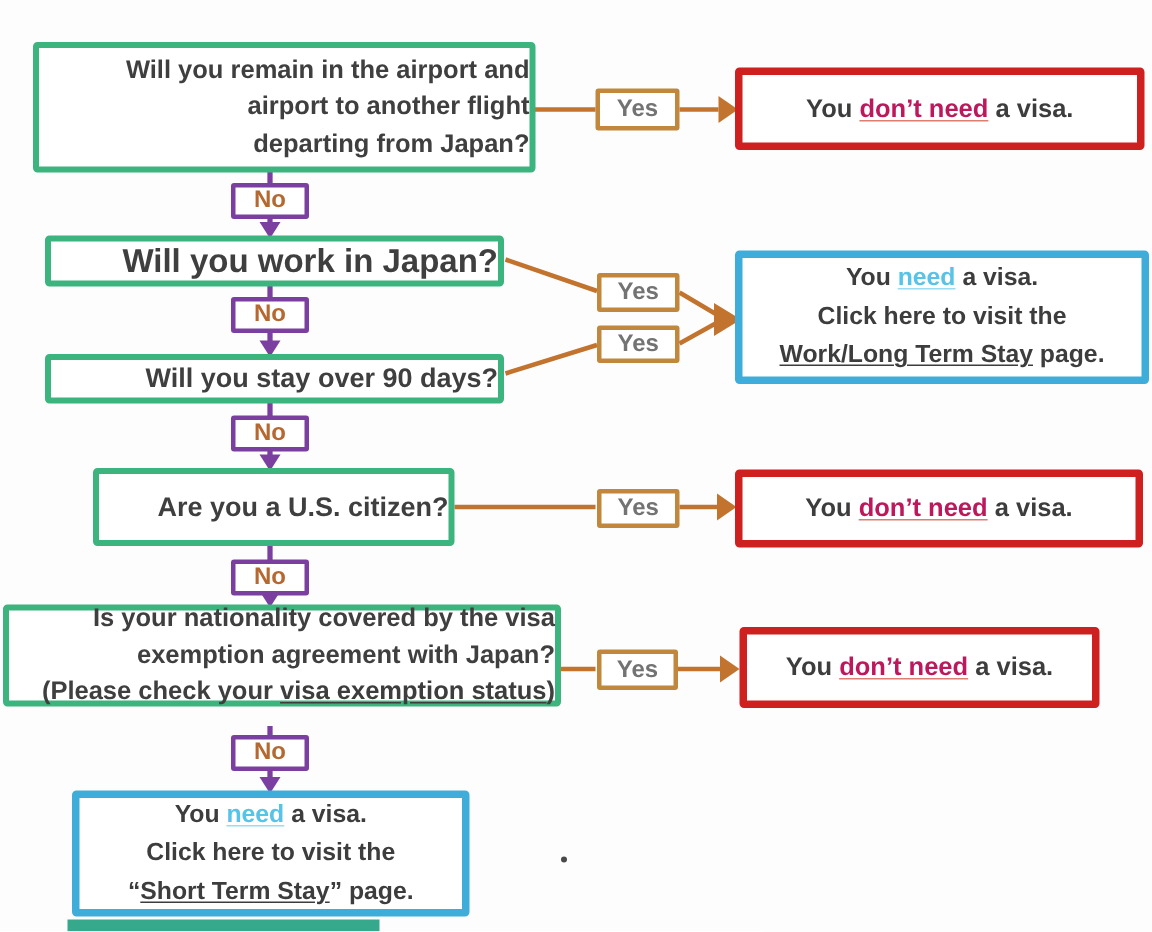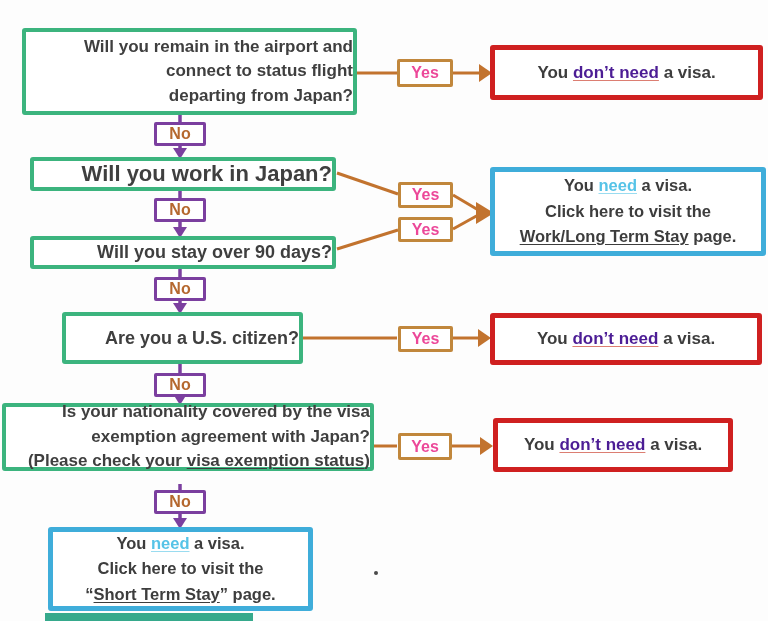--- a/index.html
+++ b/index.html
@@ -8,26 +8,26 @@
     font-family:"Liberation Sans",sans-serif;color:#3d3d3d;
   }
   .canvas svg{position:absolute;left:0;top:0;z-index:0;}
   .box{position:absolute;z-index:1;background:#ffffff;display:flex;flex-direction:column;
        align-items:center;justify-content:center;text-align:center;box-sizing:border-box;}
   .qbox{border:4px solid #3cb47e;border-radius:3px;font-size:17px;font-weight:600;
         line-height:1.45;color:#3f3f3f;align-items:flex-end;}
   .nobox{border:3px solid #7b3f9f;border-radius:2px;font-size:16px;font-weight:600;
          color:#b5682f;}
   .yesbox{border:3px solid #c1873c;border-radius:2px;font-size:16px;font-weight:600;
-          color:#ec4899;}
+          color:#737373;}
   .redbox{border:5px solid #cf2020;border-radius:3px;font-size:17px;font-weight:600;
           line-height:1.5;}
   .bluebox{border:5px solid #3fadda;border-radius:3px;font-size:16.5px;font-weight:600;
            line-height:1.55;}
-  .emph-red{color:#4c1d95;font-weight:700;text-decoration:underline;
+  .emph-red{color:#be185d;font-weight:700;text-decoration:underline;
             text-decoration-color:#dc7e72;text-underline-offset:2px;}
   .emph-cyan{color:#56c3e7;font-weight:700;text-decoration:underline;
              text-decoration-color:#9adcf0;text-underline-offset:2px;}
   .link{text-decoration:underline;text-underline-offset:2px;color:#3d3d3d;cursor:pointer;}
   .teal-strip{position:absolute;z-index:1;background:#36a98c;}
   .dot{position:absolute;z-index:1;width:4px;height:4px;border-radius:50%;background:#4a4a4a;}
 </style>
 </head>
 <body>
 
@@ -65,21 +65,21 @@
     <g fill="#c2732e">
       <polygon points="479,64 479,82 492,73"></polygon>
       <polygon points="476,202 476,224 494,213"></polygon>
       <polygon points="478,329 478,347 491,338"></polygon>
       <polygon points="480,437 480,455 493,446"></polygon>
     </g>
   </svg>
 
   <div class="box qbox" style="left:22px;top:28px;width:335px;height:87px;">
     <div>Will you remain in the airport and</div>
-    <div>connect to status flight</div>
+    <div>airport to another flight</div>
     <div>departing from Japan?</div>
   </div>
 
   <div class="box nobox" style="left:154px;top:122px;width:52px;height:24px;">No</div>
 
   <div class="box qbox" style="left:30px;top:157px;width:306px;height:34px;font-size:22px;">
     <div>Will you work in Japan?</div>
   </div>
 
   <div class="box nobox" style="left:154px;top:198px;width:52px;height:24px;">No</div>

